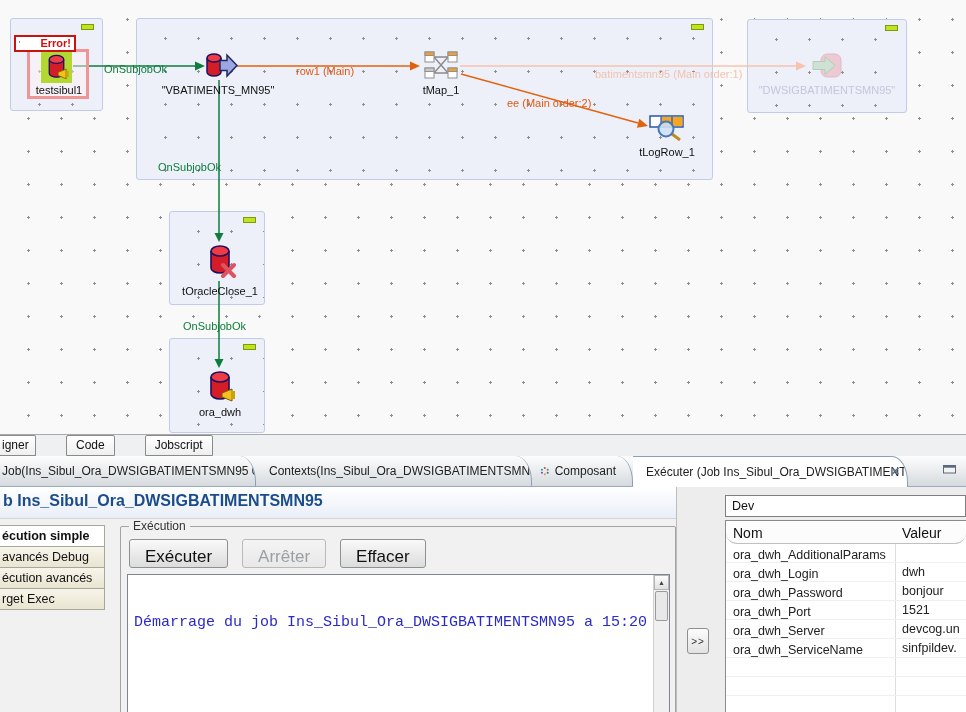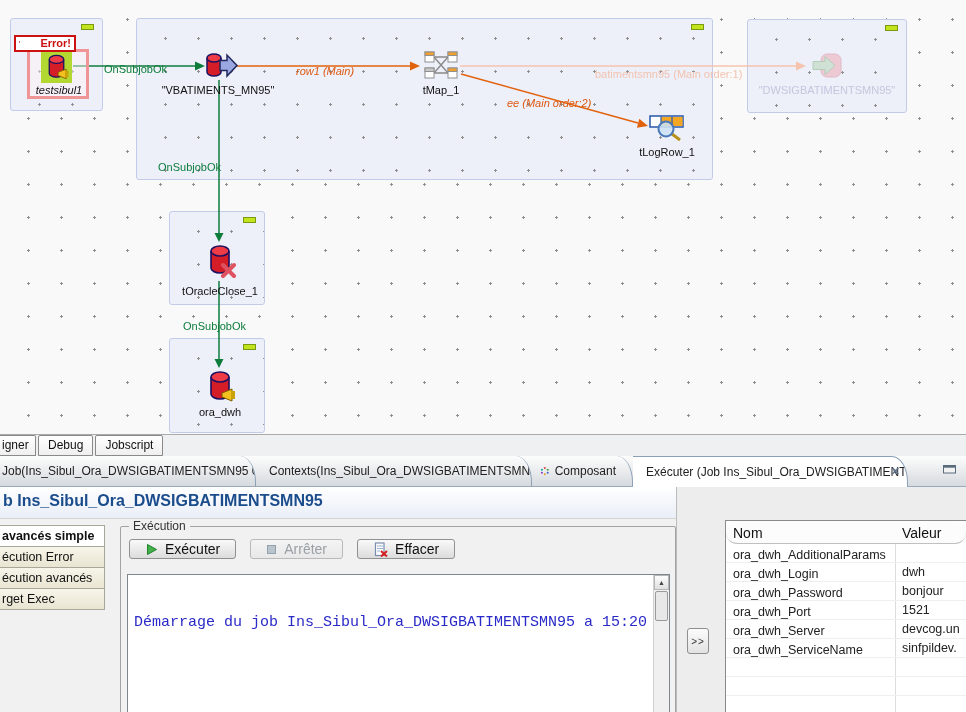--- a/index.html
+++ b/index.html
@@ -10,30 +10,30 @@
   
   .canvas { position:absolute; left:0; top:0; width:966px; height:434px; background-color:#f9f9f9; overflow:hidden; }
   .dots { background-image:radial-gradient(#8f8f8f 1px, transparent 1.4px); background-size:33px 33px; background-position:12px 3px; }
   .subjob { position:absolute; background-color:#edeff9; border:1px solid #c2cbe8; border-radius:3px; }
   .sj-ind { position:absolute; right:8px; top:5px; width:13px; height:6px; background:#c3e41d; border:1px solid #7a9a10; }
   .wires { position:absolute; left:0; top:0; }
   .comp { position:absolute; }
   .clabel { position:absolute; font-size:11px; color:#111; text-align:center; white-space:nowrap; }
   .wlabel { position:absolute; font-size:11px; white-space:nowrap; }
   .lbl-green { color:#0d7d3c; }
-  .lbl-orange { color:#dd5a12;font-style:italic; }
+  .lbl-orange { color:#dd5a12; }
   .lbl-faded { color:#f2c3b0;padding-left:43px; }
   .lbl-ghost { color:#c3c7dd; }
   .errtip { position:absolute; left:14px; top:35px; width:62px; height:17px; background:#fff; border:2px solid #cc1111; display:flex; align-items:flex-start; gap:20px; padding:0 3px; }
   .errtip span { color:#cc1111; font-weight:bold; font-size:11px; }
   .sel-frame { position:absolute; left:27px; top:49px; width:62px; height:50px; border:3px solid #f09595; background:rgba(255,244,244,.45); }
   .greensq { position:absolute; left:41px; top:52px; width:31px; height:31px; background:#b3d831; display:flex; align-items:center; justify-content:center; }
 
   
-  .dtabs { position:absolute; left:0; top:434px; width:966px; height:22px; background:#eef0f2; border-top:1px solid #aaa; display:flex; align-items:flex-end; }
+  .dtabs { position:absolute; left:0; top:434px; width:966px; height:22px; background:#eef0f2; border-top:1px solid #aaa; display:flex; align-items:flex-end;gap:28px; }
   .dtab { height:21px; background:linear-gradient(#ffffff,#efefef); border:1px solid #8a8a8a; border-radius:2px 2px 0 0; font-size:12px; color:#111; padding:2px 9px 0 9px; margin-right:2px; white-space:nowrap; overflow:hidden; }
   .dtab.first { width:36px; padding-left:2px; border-left:none; border-radius:0 2px 0 0; }
 
   
   .etabs { position:absolute; left:0; top:456px; width:966px; height:31px; background:linear-gradient(#fdfdfd,#d6dade); border-bottom:1px solid #9aaabc; display:flex; }
   .etab { position:relative; height:30px; display:flex; align-items:center; gap:5px; padding:0 16px 0 8px; border-right:1px solid #8ba0b8; border-top-right-radius:16px 26px; font-size:12px; color:#222; white-space:nowrap; overflow:hidden; }
   .etab.active { background:#fff; border-top:1px solid #8ba0b8; height:31px; font-weight:normal; }
   .etab .x { position:absolute; right:7px; top:8px; font-size:11px; color:#5f7289; font-weight:bold; }
   .etab.active { padding-right:26px; }
   .eminimize { position:absolute; right:10px; top:4px; }
@@ -42,21 +42,21 @@
   .content { position:absolute; left:0; top:487px; width:966px; height:225px; background:#f1f1f1; }
   .runview { position:absolute; left:0; top:0; width:676px; height:225px; }
   .run-header { position:absolute; left:0; top:0; width:676px; height:32px; background:linear-gradient(#ffffff,#e9eef7); border-bottom:1px solid #d5d5d5; }
   .run-title { position:absolute; left:3px; top:5px; font-size:16px; font-weight:bold; color:#1b4c8c; white-space:nowrap; }
   .sidebar { position:absolute; left:0; top:38px; width:105px; border-top:1px solid #a8a8a8; }
   .sitem { height:22px; line-height:21px; font-size:12.5px; color:#111; padding-left:2px; background:linear-gradient(#f7f5ea,#e9e5d2); border:1px solid #a9a69a; border-left:none; margin-top:-1px; white-space:nowrap; overflow:hidden; }
   .sitem.active { background:#ffffff; font-weight:bold; }
   .execbox { position:absolute; left:120px; top:39px; width:556px; height:190px; border:1px solid #a3a3a3; border-radius:2px; }
   .execlegend { position:absolute; left:8px; top:-8px; background:#f1f1f1; padding:0 4px; font-size:12px; color:#333; }
   .btnrow { position:absolute; left:8px; top:12px; display:flex; gap:14px; }
-  .btn { height:20px; display:inline-flex; align-items:center; gap:7px; padding:0 15px; font-size:14px; color:#111; background:linear-gradient(#f9f9f9,#dcdcdc); border:1px solid #8f9092; border-radius:3px; }
+  .btn { height:29px; display:inline-flex; align-items:center; gap:7px; padding:0 15px; font-size:17px; color:#111; background:linear-gradient(#f9f9f9,#dcdcdc); border:1px solid #8f9092; border-radius:3px;flex-direction:column; }
   .btn.disabled { color:#9aa0a6; border-color:#b9b9b9; background:linear-gradient(#f4f4f4,#e8e8e8); }
   .console { position:absolute; left:6px; top:47px; width:543px; height:142px; background:#fff; border:1px solid #7f868f; overflow:hidden; }
   .console-text { position:absolute; left:6px; top:3px; right:18px; bottom:0; overflow:hidden; font-family:"Liberation Mono", monospace; font-size:15px; line-height:18px; white-space:pre; }
   .cline.info { color:#2a2ac8; }
   .sb { position:absolute; right:0; top:0; bottom:0; width:16px; background:#f0f0f0; border-left:1px solid #d0d0d0; }
   .sb-up { height:15px; background:linear-gradient(#fdfdfd,#dfdfdf); border:1px solid #b5b5b5; display:flex; align-items:center; justify-content:center; font-size:7px; color:#444; }
   .sb-thumb { position:absolute; left:1px; right:1px; top:16px; height:30px; background:#e8e8e8; border:1px solid #9a9a9a; border-radius:2px; }
 
   
   .rightpanel { position:absolute; left:676px; top:0; width:290px; height:225px; background:#ededed; border-left:1px solid #bcbcbc; }
@@ -123,21 +123,21 @@
 
     <div class="sel-frame"></div>
     <div class="greensq">
       <svg width="27" height="29" viewBox="0 0 32 36">
         <path d="M7 8 v17 a9 5 0 0 0 18 0 v-17" fill="#d51d28" stroke="#1d1060" stroke-width="1.6"></path>
         <ellipse cx="16" cy="8" rx="9" ry="5" fill="#ef3b46" stroke="#1d1060" stroke-width="1.6"></ellipse>
         <polygon points="18,24 28,20 28,32 18,28" fill="#f2c11e" stroke="#7c5a00" stroke-width="1"></polygon>
         <rect x="27" y="22" width="4" height="8" fill="#caa20a"></rect>
       </svg>
     </div>
-    <div class="clabel" style="left:30px;top:84px;width:58px;font-style:italic;">testsibul1</div>
+    <div class="clabel" style="left:30px;top:84px;width:58px;">testsibul1</div>
     <div class="errtip">
       <svg width="10" height="10" viewBox="0 0 10 10">
         <rect x="0.5" y="0.5" width="9" height="9" rx="1.5" fill="#cc1111"></rect>
         <path d="M2.8 2.8 L7.2 7.2 M7.2 2.8 L2.8 7.2" stroke="#fff" stroke-width="1.4"></path>
       </svg>
       <span>Error!</span>
     </div>
 
     <div class="comp" style="left:203px;top:51px;">
       <svg width="36" height="30" viewBox="0 0 36 30">
@@ -207,21 +207,21 @@
     <div class="wlabel lbl-green" style="left:104px;top:63px;">OnSubjobOk</div>
     <div class="wlabel lbl-orange" style="left:296px;top:65px;">row1 (Main)</div>
     <div class="wlabel lbl-faded" style="left:552px;top:68px;">batimentsmn95 (Main order:1)</div>
     <div class="wlabel lbl-orange" style="left:507px;top:97px;">ee (Main order:2)</div>
     <div class="wlabel lbl-green" style="left:158px;top:161px;">OnSubjobOk</div>
     <div class="wlabel lbl-green" style="left:183px;top:320px;">OnSubjobOk</div>
   </div>
 
   <div class="dtabs">
     <div class="dtab first">igner</div>
-    <div class="dtab">Debug</div>
+    <div class="dtab">Code</div>
     <div class="dtab">Jobscript</div>
   </div>
 
   <div class="etabs">
     <div class="etab" style="width:256px;padding-left:2px;">
       <span>Job(Ins_Sibul_Ora_DWSIGBATIMENTSMN95 0.1.</span>
     </div>
     <div class="etab" style="width:276px;">
       <svg width="15" height="14" viewBox="0 0 15 14">
         <g stroke="#888" stroke-width="0.5">
@@ -262,22 +262,22 @@
   </div>
 
   <div class="content">
 
     <div class="runview">
       <div class="run-header">
         <div class="run-title">b Ins_Sibul_Ora_DWSIGBATIMENTSMN95</div>
       </div>
 
       <div class="sidebar">
-        <div class="sitem active">avancés simple</div>
-        <div class="sitem">écution Error</div>
+        <div class="sitem active">écution simple</div>
+        <div class="sitem">avancés Debug</div>
         <div class="sitem">écution avancés</div>
         <div class="sitem">rget Exec</div>
       </div>
 
       <div class="execbox">
         <div class="execlegend">Exécution</div>
 
         <div class="btnrow">
           <div class="btn">
             <svg width="13" height="13" viewBox="0 0 13 13">
@@ -313,20 +313,21 @@
           <div class="sb">
             <div class="sb-up">▲</div>
             <div class="sb-thumb"></div>
           </div>
         </div>
       </div>
     </div>
 
     <div class="rightpanel">
       <div class="expandbtn">&gt;&gt;</div>
+      <div class="devcombo">Dev</div>
       <div class="ctable">
         <div class="coldiv"></div>
         <div class="thead">
           <span class="n">Nom</span>
           <span class="v">Valeur</span>
         </div>
         <div class="trow">
           <span class="n">ora_dwh_AdditionalParams</span>
           <span class="v"></span>
         </div>

